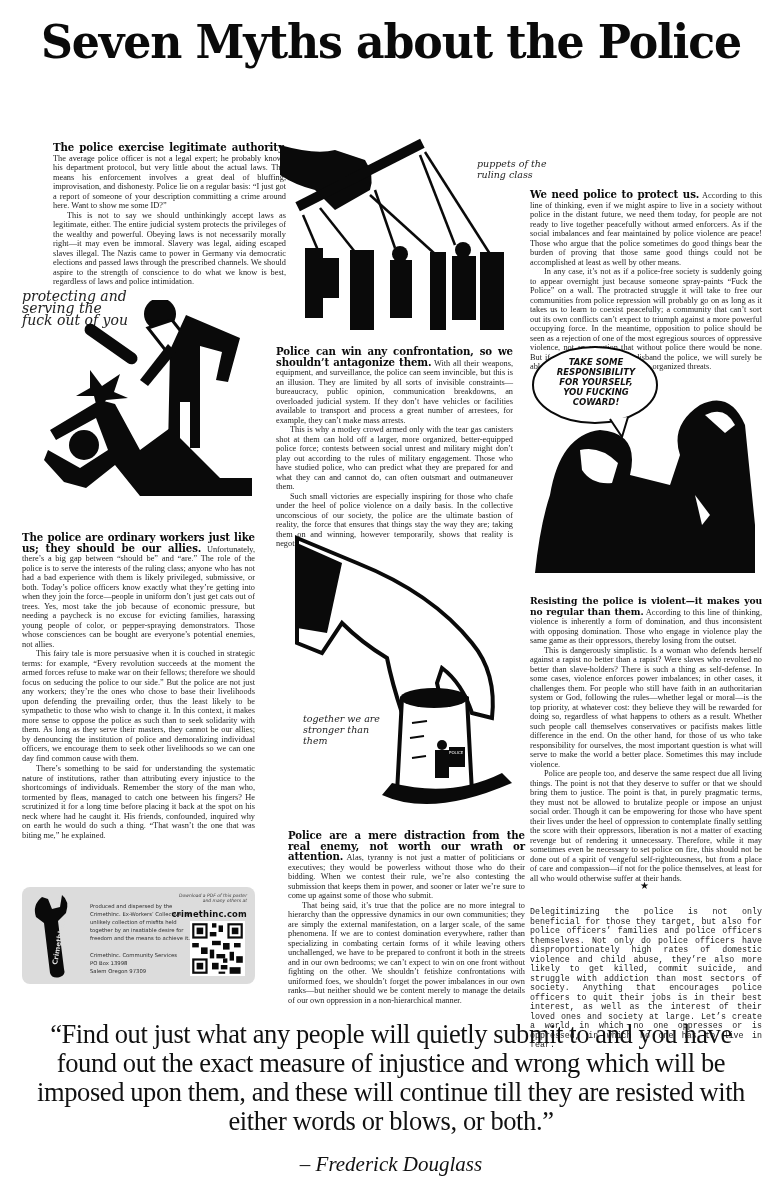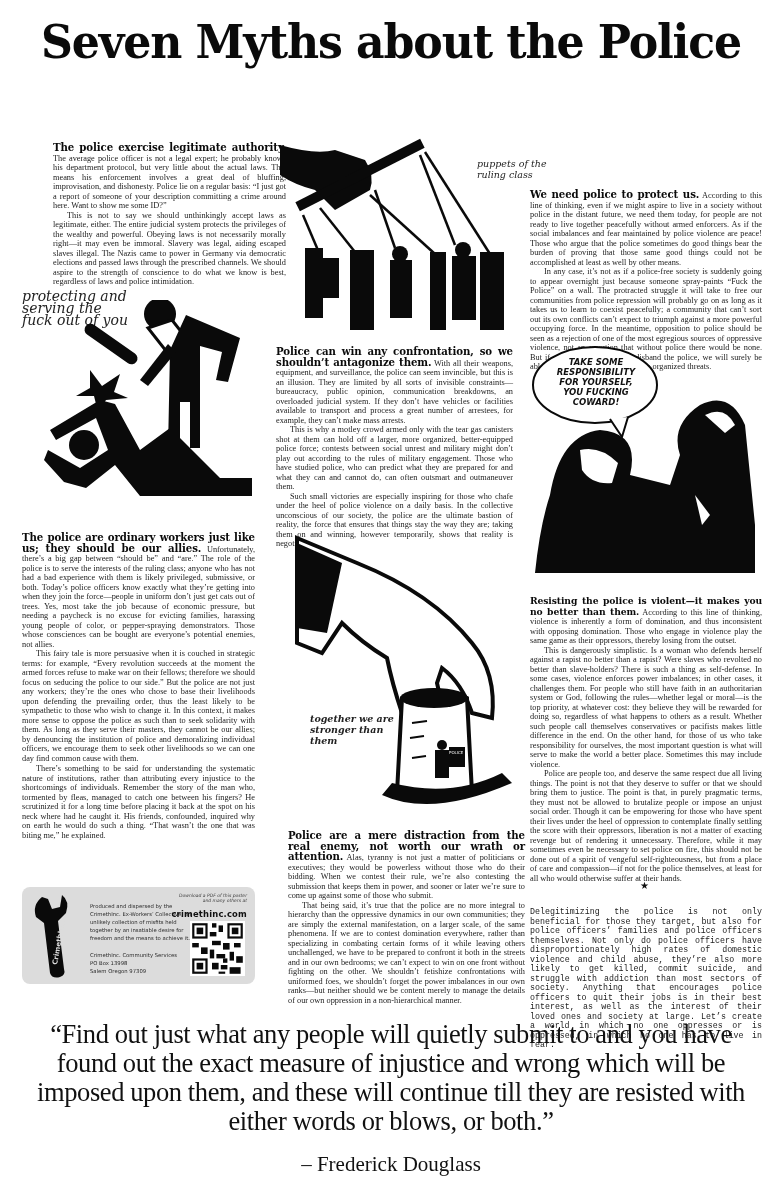--- a/index.html
+++ b/index.html
@@ -48,21 +48,21 @@
   .footer-box .site { position: absolute; right: 8px; top: 22px; font-weight: bold; font-size: 8.4px; color: #111; letter-spacing: 0.2px; text-align: center; }
   .footer-box .qr { position: absolute; right: 10px; top: 34px; width: 55px; height: 55px; background: #fff; }
 
   .quote {
     position: absolute; left: 0; top: 1020px; width: 782px; text-align: center;
     font-family: "Liberation Serif", "DejaVu Serif", serif; font-size: 26.5px; line-height: 29px;
     color: #111; letter-spacing: -0.4px;
   }
   .attribution {
     position: absolute; left: 0; top: 1152px; width: 782px; text-align: center;
-    font-family: "Liberation Serif", "DejaVu Serif", serif; font-size: 21px; color: #111;
+    font-family: "Liberation Serif", "DejaVu Serif", serif; font-style: italic; font-size: 21px; color: #111;
   }
 </style>
 </head>
 <body>
 
 <h1 class="title">Seven Myths about the Police</h1>
 
 <div class="block" style="left:13px; top:143px; width:233px;margin-left:40px;">
   <p class="first"><span class="head">The police exercise legitimate authority.</span> <span>The average police officer is not a legal expert; he probably knows his department protocol, but very little about the actual laws. This means his enforcement involves a great deal of bluffing, improvisation, and dishonesty. Police lie on a regular basis: “I just got a report of someone of your description committing a crime around here. Want to show me some ID?”</span></p>
   <p>This is not to say we should unthinkingly accept laws as legitimate, either. The entire judicial system protects the privileges of the wealthy and powerful. Obeying laws is not necessarily morally right—it may even be immoral. Slavery was legal, aiding escaped slaves illegal. The Nazis came to power in Germany via democratic elections and passed laws through the prescribed channels. We should aspire to the strength of conscience to do what we know is best, regardless of laws and police intimidation.</p>
@@ -154,30 +154,30 @@
       <rect x="143" y="217" width="14" height="28"></rect>
       <rect x="157" y="214" width="16" height="20"></rect>
     </g>
     <g stroke="#0a0a0a" stroke-width="2">
       <line x1="120" y1="190" x2="135" y2="188"></line>
         <line x1="118" y1="205" x2="132" y2="203"></line>
         <line x1="120" y1="225" x2="134" y2="223"></line>
     </g>
   </svg>
   <div style="position:absolute; left:157px; top:217px; font-family:'DejaVu Sans', sans-serif; font-size:4px; color:#fff;">POLICE</div>
-  <div class="caption" style="left:18px; top:180px; width:90px; font-size:9.5px; line-height:11px;font-weight:bold;">together we are stronger than them</div>
+  <div class="caption" style="left:11px; top:180px; width:90px; font-size:9.5px; line-height:11px;">together we are stronger than them</div>
 </div>
 
 <div class="block" style="left:288px; top:831px; width:237px;">
   <p class="first"><span class="head">Police are a mere distraction from the real enemy, not worth our wrath or attention.</span> <span>Alas, tyranny is not just a matter of politicians or executives; they would be powerless without those who do their bidding. When we contest their rule, we’re also contesting the submission that keeps them in power, and sooner or later we’re sure to come up against some of those who submit.</span></p>
   <p>That being said, it’s true that the police are no more integral to hierarchy than the oppressive dynamics in our own communities; they are simply the external manifestation, on a larger scale, of the same phenomena. If we are to contest domination everywhere, rather than specializing in combating certain forms of it while leaving others unchallenged, we have to be prepared to confront it both in the streets and in our own bedrooms; we can’t expect to win on one front without fighting on the other. We shouldn’t fetishize confrontations with uniformed foes, we shouldn’t forget the power imbalances in our own ranks—but neither should we be content merely to manage the details of our own oppression in a non-hierarchical manner.</p>
 </div>
 
 <div class="block" style="left:530px; top:596px; width:232px;">
-  <p class="first"><span class="head small">Resisting the police is violent—it makes you no better than them.</span> <span>According to this line of thinking, violence is inherently a form of domination, and thus inconsistent with opposing domination. Those who engage in violence play the same game as their oppressors, thereby losing from the outset.</span></p>
+  <p class="first"><span class="head small">Resisting the police is violent—it makes you no regular than them.</span> <span>According to this line of thinking, violence is inherently a form of domination, and thus inconsistent with opposing domination. Those who engage in violence play the same game as their oppressors, thereby losing from the outset.</span></p>
   <p>This is dangerously simplistic. Is a woman who defends herself against a rapist no better than a rapist? Were slaves who revolted no better than slave-holders? There is such a thing as self-defense. In some cases, violence enforces power imbalances; in other cases, it challenges them. For people who still have faith in an authoritarian system or God, following the rules—whether legal or moral—is the top priority, at whatever cost: they believe they will be rewarded for doing so, regardless of what happens to others as a result. Whether such people call themselves conservatives or pacifists makes little difference in the end. On the other hand, for those of us who take responsibility for ourselves, the most important question is what will serve to make the world a better place. Sometimes this may include violence.</p>
   <p>Police are people too, and deserve the same respect due all living things. The point is not that they deserve to suffer or that we should bring them to justice. The point is that, in purely pragmatic terms, they must not be allowed to brutalize people or impose an unjust social order. Though it can be empowering for those who have spent their lives under the heel of oppression to contemplate finally settling the score with their oppressors, liberation is not a matter of exacting revenge but of rendering it unnecessary. Therefore, while it may sometimes even be necessary to set police on fire, this should not be done out of a spirit of vengeful self-righteousness, but from a place of care and compassion—if not for the police themselves, at least for all who would otherwise suffer at their hands.</p>
 </div>
 
 <div class="star">★</div>
 
 <div class="block" style="left:530px; top:907px; width:232px;font-family:Liberation Mono, monospace;">
   <p class="first">Delegitimizing the police is not only beneficial for those they target, but also for police officers’ families and police officers themselves. Not only do police officers have disproportionately high rates of domestic violence and child abuse, they’re also more likely to get killed, commit suicide, and struggle with addiction than most sectors of society. Anything that encourages police officers to quit their jobs is in their best interest, as well as the interest of their loved ones and society at large. Let’s create a world in which no one oppresses or is oppressed, in which no one has to live in fear.</p>
 </div>
 

